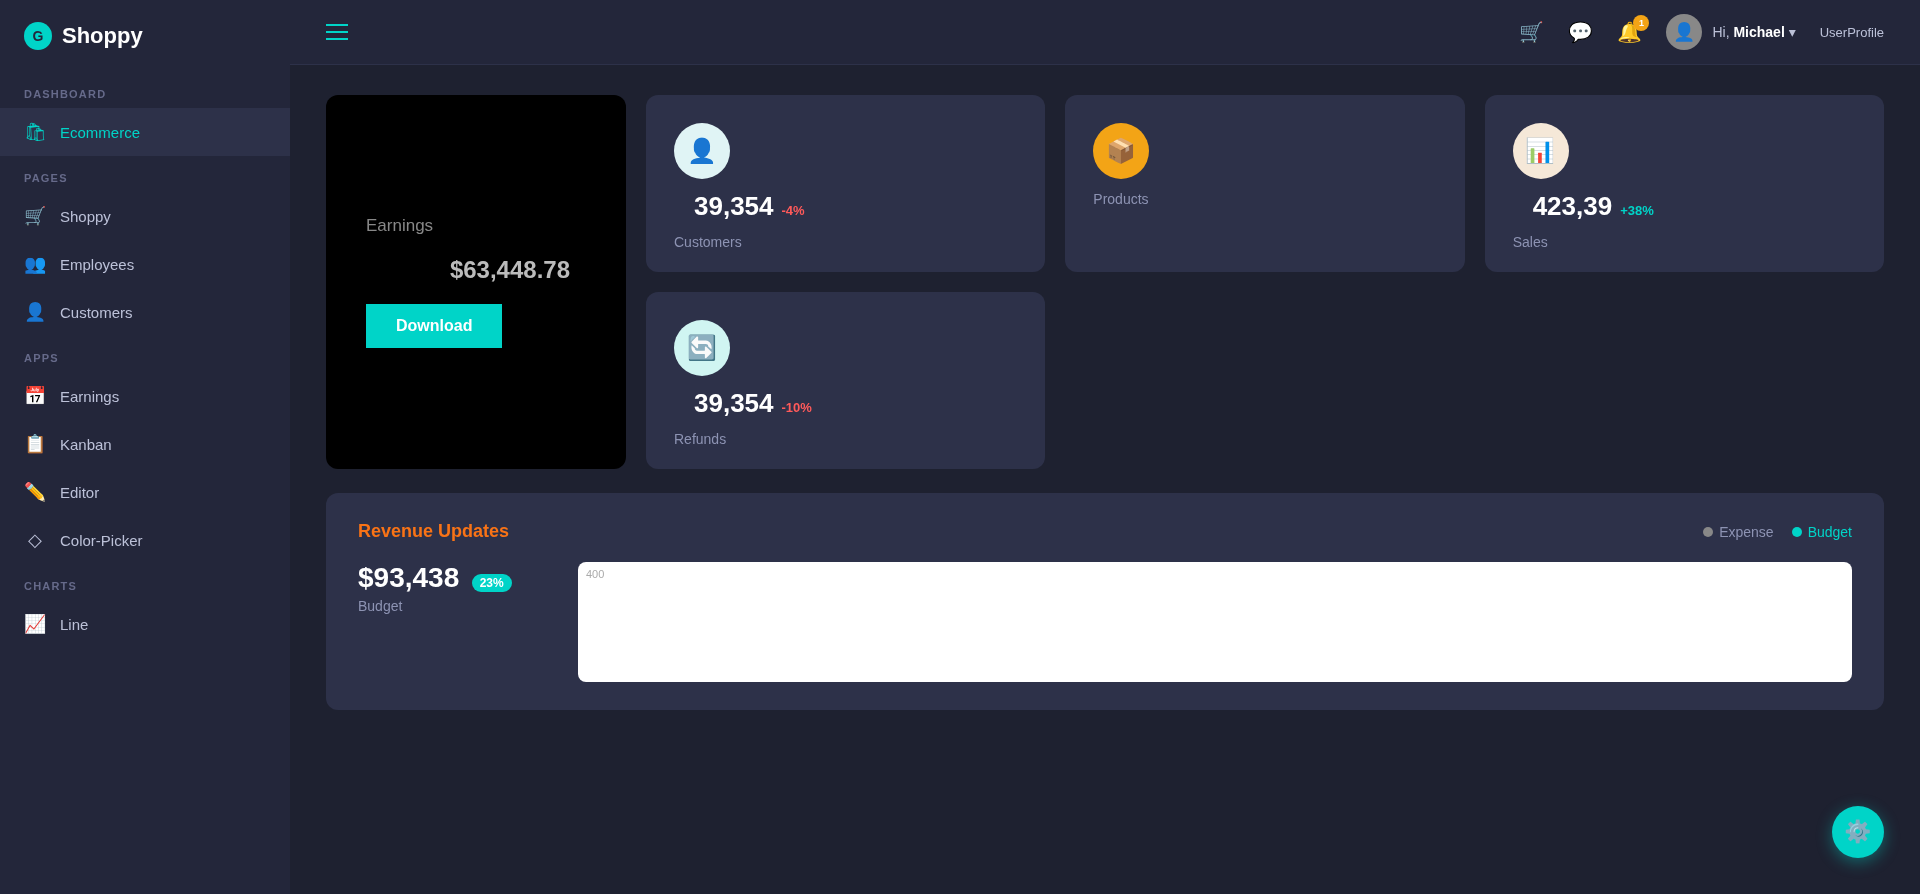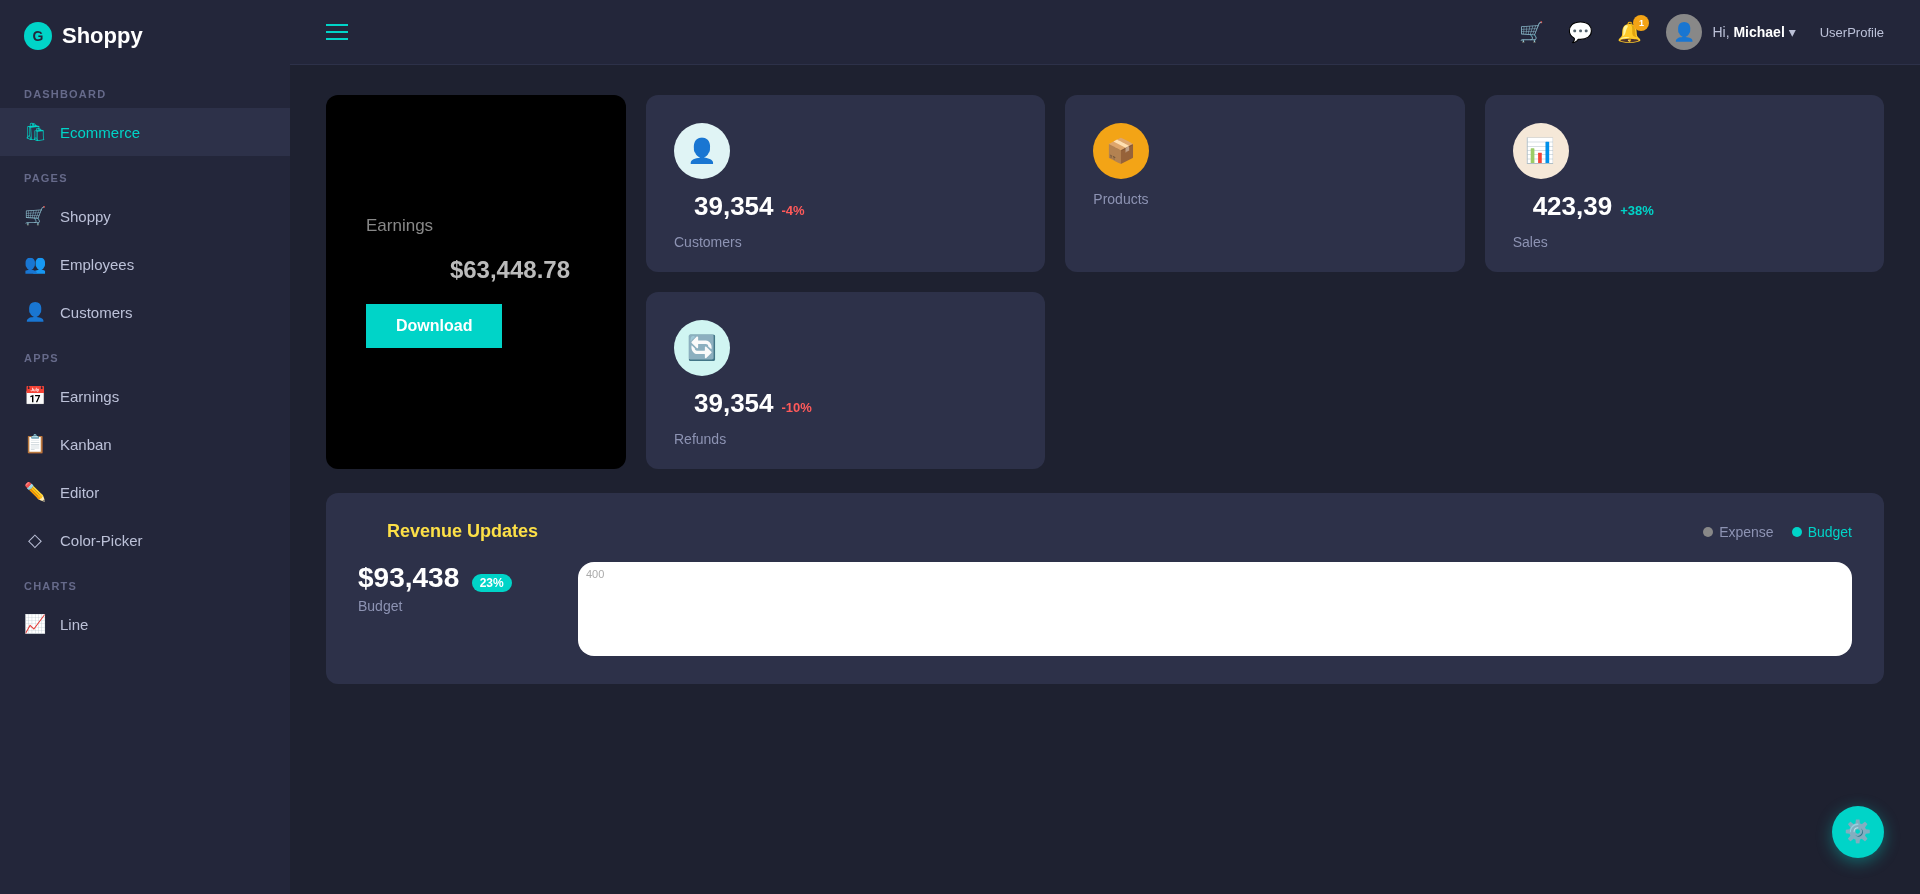--- a/index.html
+++ b/index.html
@@ -187,40 +187,40 @@
       background: #2d3149;
       border-radius: 12px;
       padding: 28px 32px;
     }
     .revenue-header {
       display: flex;
       align-items: center;
       justify-content: space-between;
       margin-bottom: 20px;
     }
-    .revenue-title { font-size: 18px; font-weight: 700; color: #fde047; margin-left: 29px; }
+    .revenue-title { font-size: 18px; font-weight: 700; color: #f97316; }
     .legend { display: flex; align-items: center; gap: 18px; font-size: 14px; }
     .legend-item { display: flex; align-items: center; gap: 6px; }
     .legend-dot { width: 10px; height: 10px; border-radius: 50%; }
     .legend-expense { background: #888; color: #888; }
     .legend-budget { background: #00d4c8; color: #00d4c8; }
     .legend-label { color: #8d93b3; }
     .legend-budget-label { color: #00d4c8; }
 
     .revenue-body { display: flex; gap: 40px; align-items: flex-start; }
     .revenue-left { min-width: 180px; }
     .revenue-amount { font-size: 28px; font-weight: 700; color: #fff; }
     .revenue-badge {
       display: inline-flex; align-items: center; justify-content: center;
       background: #00d4c8; color: #fff; border-radius: 20px;
       padding: 2px 8px; font-size: 12px; font-weight: 700;
       margin-left: 8px; vertical-align: middle;
     }
     .revenue-sub { font-size: 14px; color: #8d93b3; margin-top: 4px; }
-    .revenue-chart { flex: 1; background: #fff; border-radius: 16px; height: 94px; position: relative; overflow: hidden; }
+    .revenue-chart { flex: 1; background: #fff; border-radius: 8px; height: 120px; position: relative; overflow: hidden; }
     .chart-label-400 { position: absolute; top: 6px; left: 8px; font-size: 11px; color: #aaa; }
 
     
     .fab {
       position: fixed; bottom: 36px; right: 36px;
       width: 52px; height: 52px;
       background: #00d4c8;
       border-radius: 50%;
       display: flex; align-items: center; justify-content: center;
       font-size: 22px; color: #fff; cursor: pointer;

